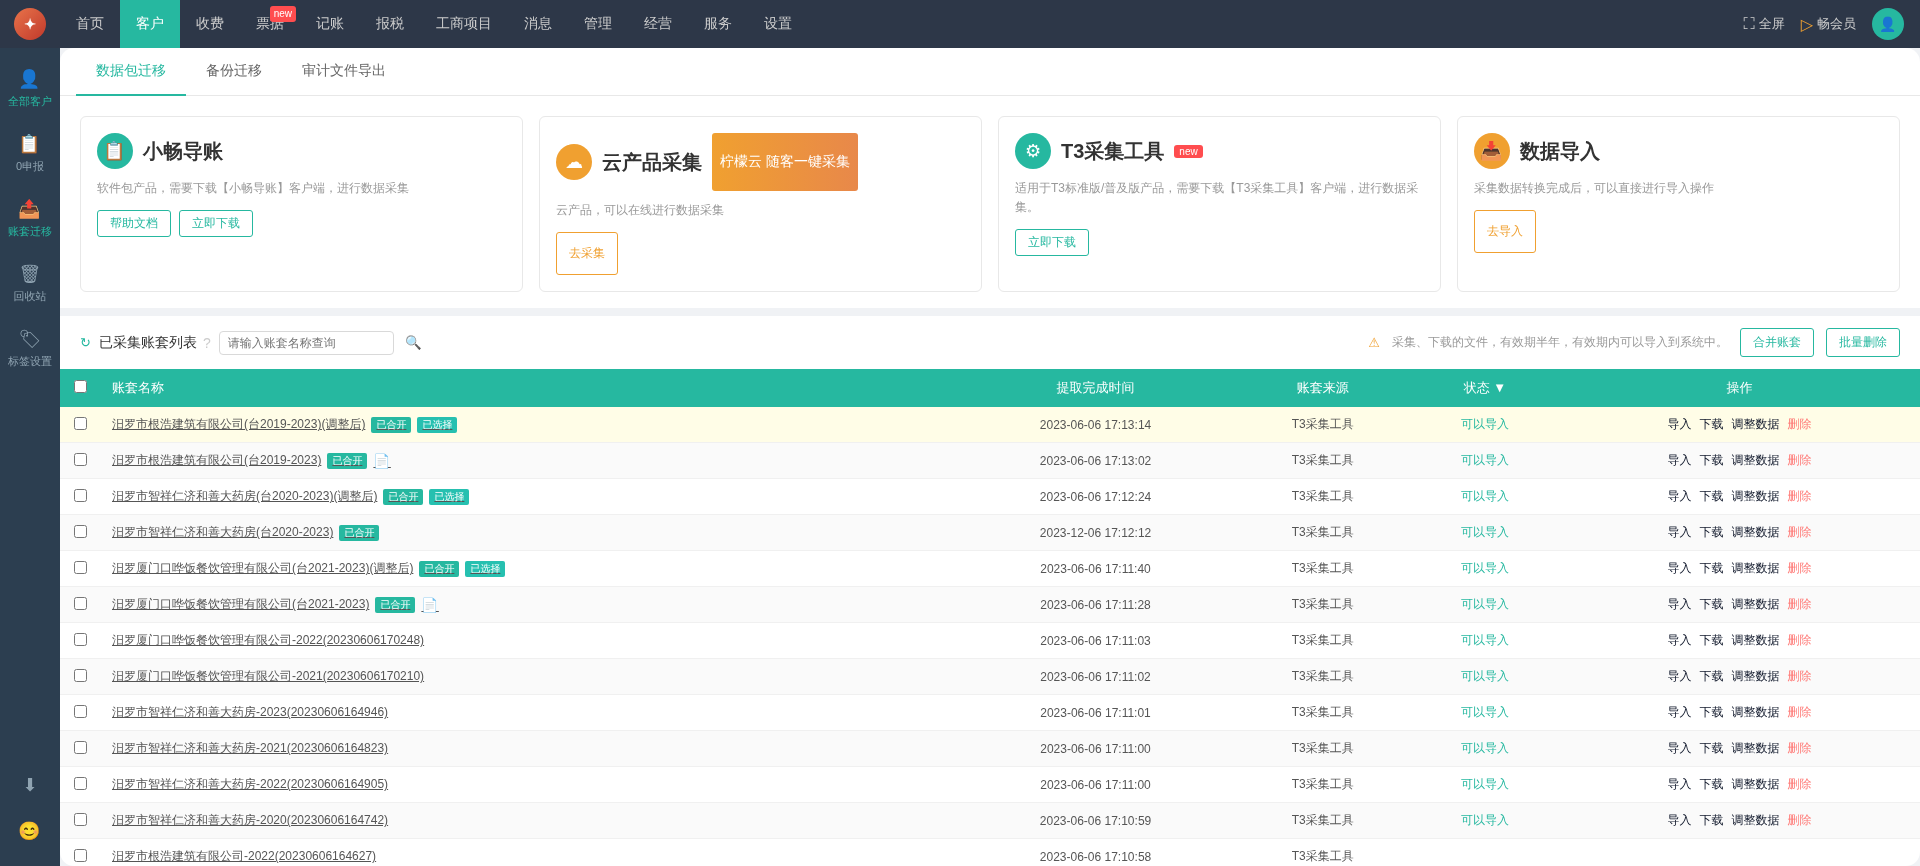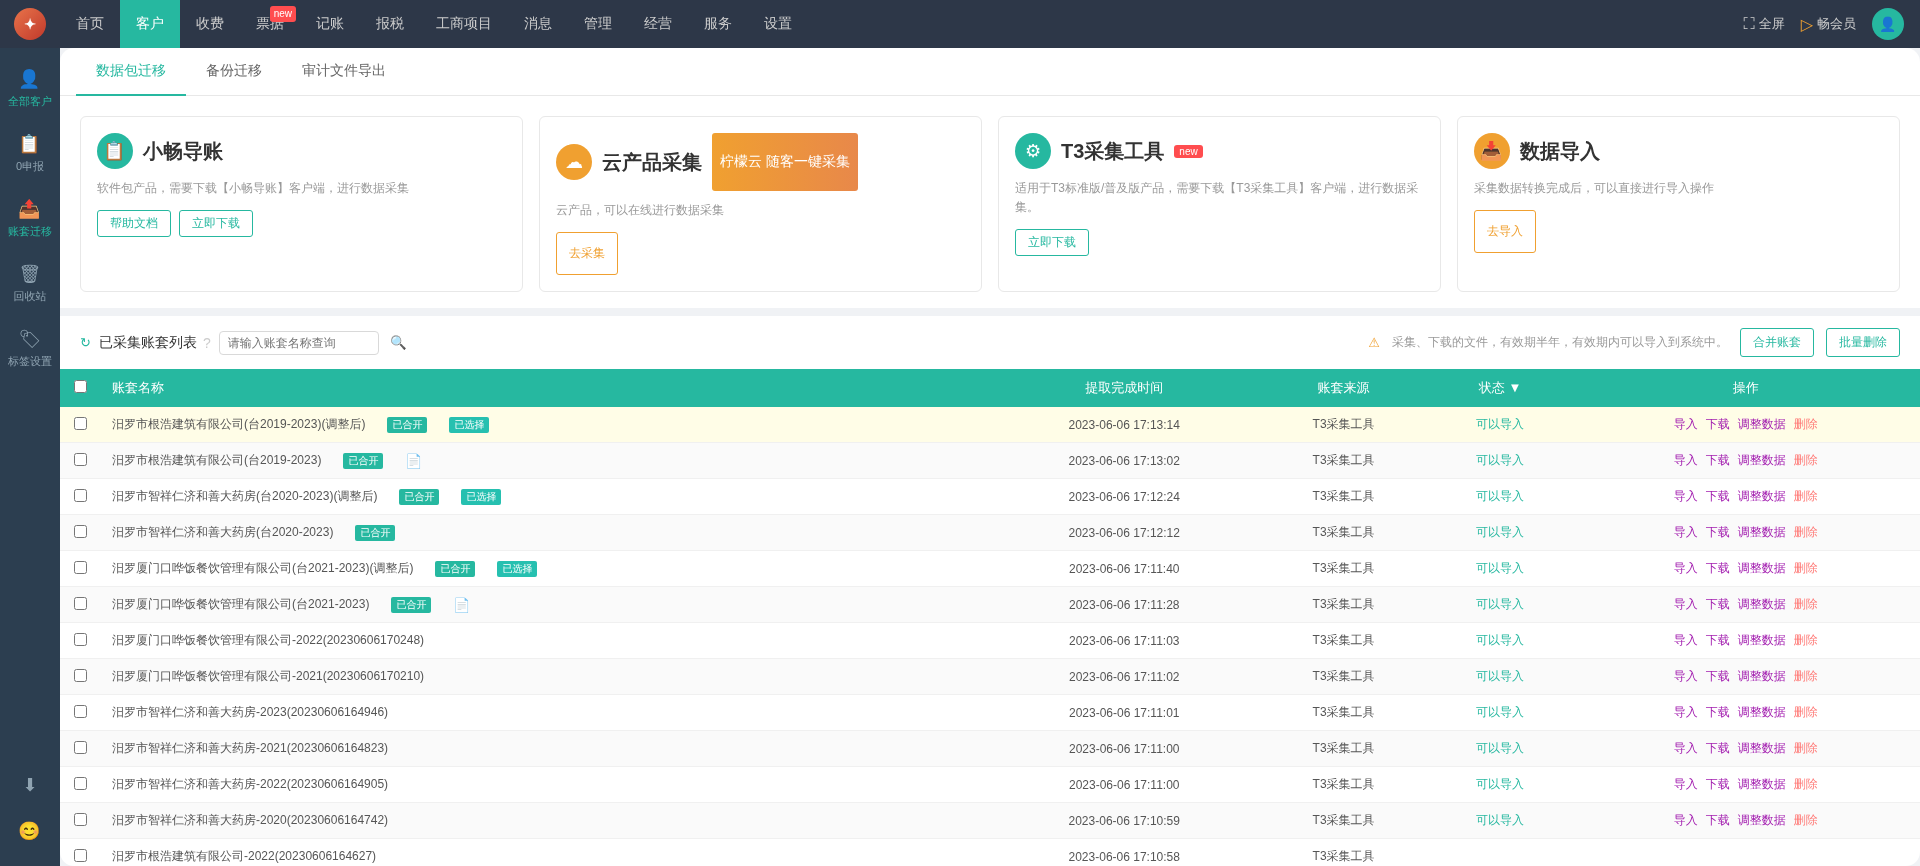--- a/index.html
+++ b/index.html
@@ -279,21 +279,21 @@
       display: flex;
       align-items: center;
       gap: 6px;
     }
     .search-box {
       border: 1px solid #d9d9d9;
       border-radius: 4px;
       padding: 4px 8px;
       font-size: 12px;
       outline: none;
-      width: 160px;
+      width: 175px;
     }
     .search-icon-btn {
       background: none;
       border: none;
       cursor: pointer;
       color: #999;
       padding: 4px;
     }
     .table-toolbar-right {
       display: flex;
@@ -349,41 +349,42 @@
       font-size: 12px;
       text-align: center;
       color: #555;
     }
     .data-table td.name-col { text-align: left; }
     .checkbox-cell { width: 40px; }
     .row-checkbox { cursor: pointer; }
     .name-cell {
       display: flex;
       align-items: flex-end;
-      gap: 22px;
+      gap: 6px;
       flex-wrap: wrap;
+      text-decoration: underline;
     }
     .tag-yikai {
       background: #26b8a0;
       color: white;
       font-size: 10px;
       padding: 1px 5px;
       border-radius: 2px;
       white-space: nowrap;
     }
     .tag-yixia {
       background: #26c0b0;
       color: white;
       font-size: 10px;
       padding: 1px 5px;
       border-radius: 2px;
       white-space: nowrap;
     }
     .action-link {
-      color: #a21caf;
+      color: #0f172a;
       cursor: pointer;
       font-size: 12px;
       margin: 0 4px;
     }
     .action-delete {
       color: #ff7875;
       cursor: pointer;
       font-size: 12px;
       margin: 0 4px;
     }
@@ -609,21 +610,21 @@
               <td><span class="action-link">导入</span><span class="action-link">下载</span><span class="action-link">调整数据</span><span class="action-delete">删除</span></td>
             </tr>
             <tr>
               <td class="checkbox-cell"><input type="checkbox" class="row-checkbox" style=""></td>
               <td class="name-col">
                 <div class="name-cell">
                   <span>汨罗市智祥仁济和善大药房(台2020-2023)</span>
                   <span class="tag-yikai">已合开</span>
                 </div>
               </td>
-              <td>2023-06-06 17:12:12</td>
+              <td>2023-12-06 17:12:12</td>
               <td>T3采集工具</td>
               <td><span class="status-ok">可以导入</span></td>
               <td><span class="action-link">导入</span><span class="action-link">下载</span><span class="action-link">调整数据</span><span class="action-delete">删除</span></td>
             </tr>
             <tr>
               <td class="checkbox-cell"><input type="checkbox" class="row-checkbox" style=""></td>
               <td class="name-col">
                 <div class="name-cell">
                   <span>汨罗厦门口哗饭餐饮管理有限公司(台2021-2023)(调整后)</span>
                   <span class="tag-yikai">已合开</span>

